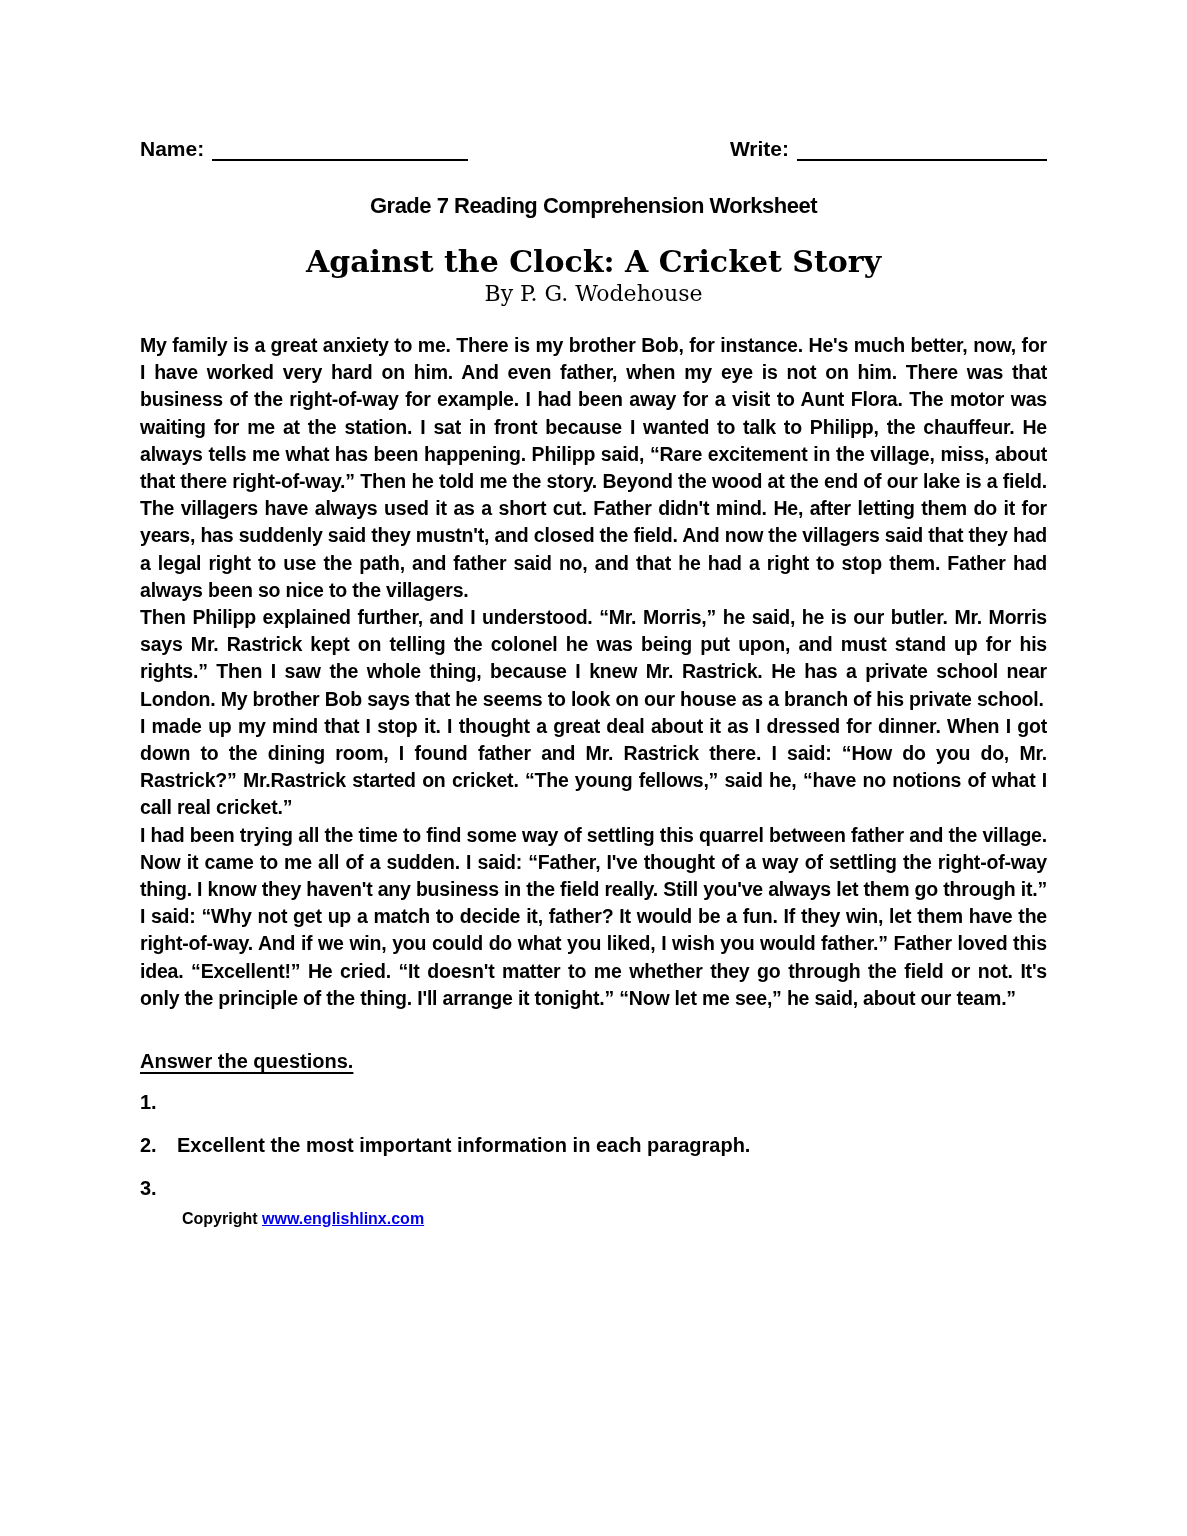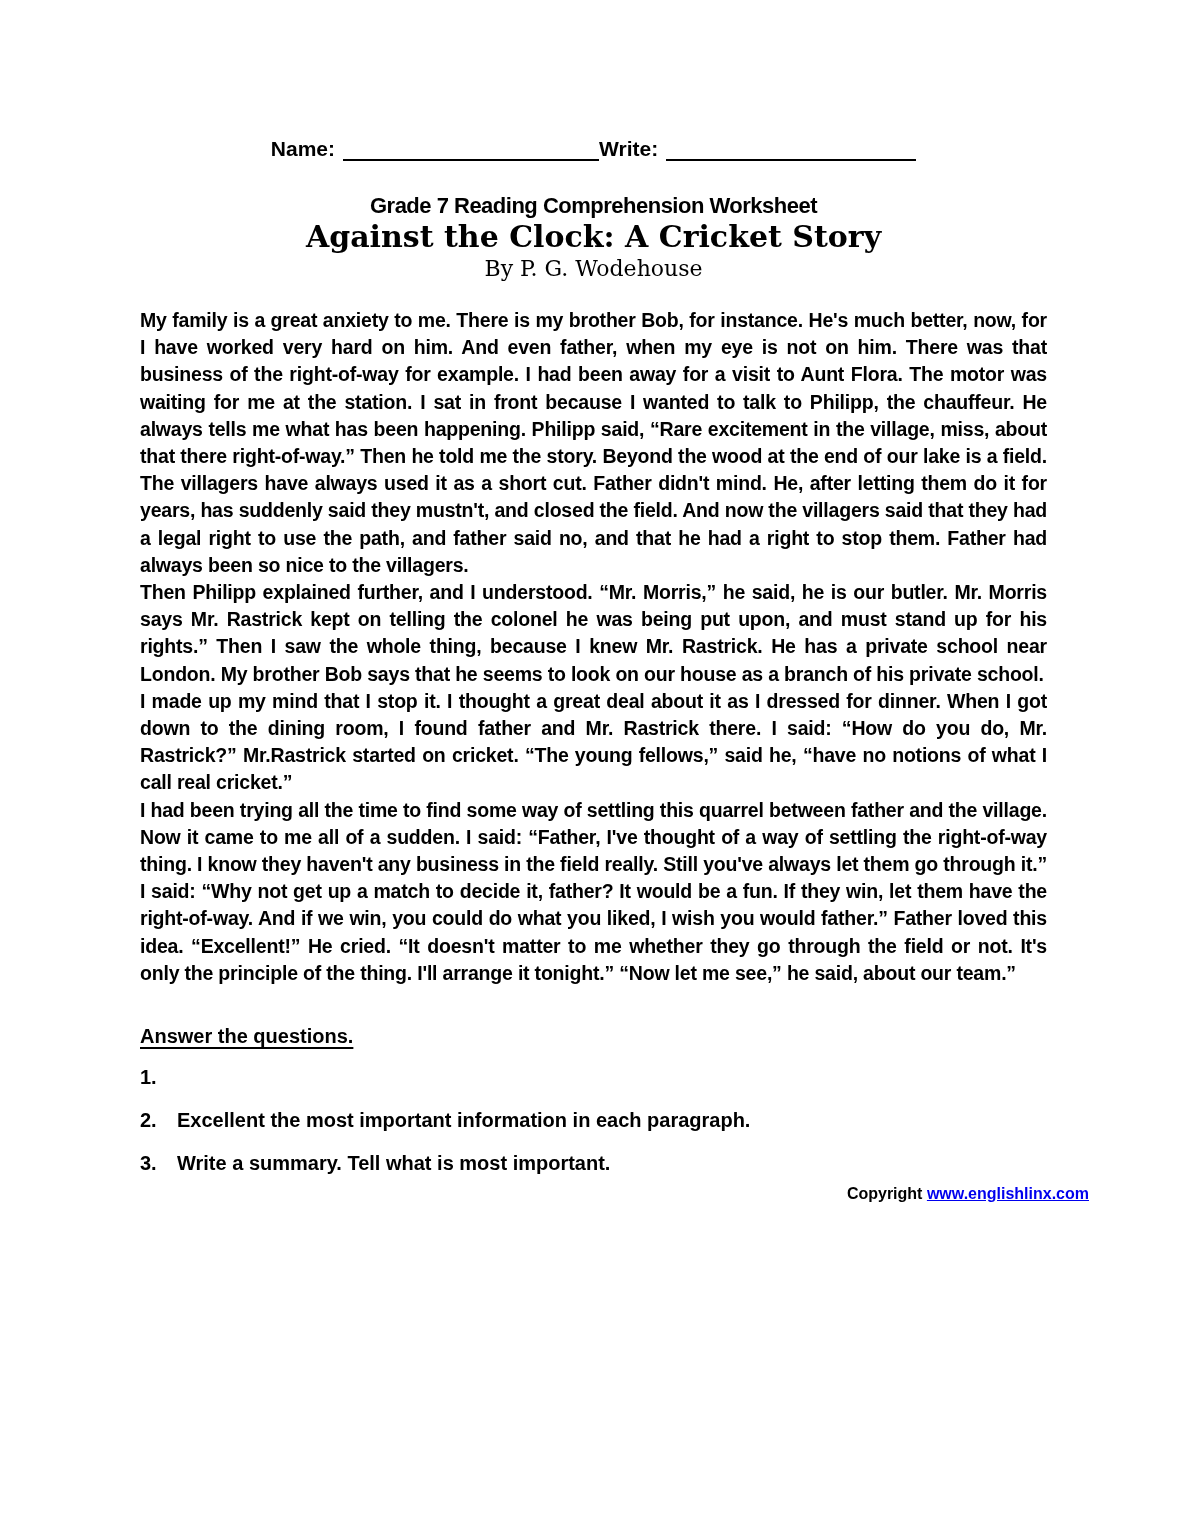--- a/index.html
+++ b/index.html
@@ -10,21 +10,21 @@
     margin: 0 auto;
     background: #ffffff;
     color: #000000;
     font-family: "Liberation Sans", sans-serif;
     padding: 137px 140px 0 140px;
     position: relative;
     overflow: hidden;
   }
   .header-row {
     display: flex;
-    justify-content: center;
+    justify-content: space-between;
     align-items: flex-end;
     font-weight: bold;
     font-size: 21px;
   }
   .field { display: flex; align-items: flex-end; }
   .field-label { white-space: nowrap; }
   .blank-line {
     display: inline-block;
     border-bottom: 2px solid #000;
     height: 22px;
@@ -33,20 +33,21 @@
   .name-blank { width: 256px; }
   .date-blank { width: 250px; }
   .ws-title {
     margin-top: 32px;
     text-align: center;
     font-size: 22px;
     font-weight: bold;
     letter-spacing: -0.5px;
   }
   .story-title {
+    margin-top: 25px;
     text-align: center;
     font-family: "DejaVu Serif", serif;
     font-size: 30px;
     font-weight: bold;
   }
   .byline {
     margin-top: 2px;
     text-align: center;
     font-family: "DejaVu Serif", serif;
     font-size: 22px;
@@ -72,21 +73,21 @@
   .question-item {
     display: flex;
     margin-top: 16px;
     font-size: 20px;
     font-weight: bold;
     line-height: 27px;
   }
   .q-number { flex: none; width: 37px; }
   .footer {
     margin-top: 8px;
-    text-align: right;
+    text-align: left;
     font-size: 16px;
     font-weight: bold;
     transform: translateX(42px);
   }
   .footer a {
     color: #0000ee;
     text-decoration: underline;
   }
 </style>
 </head>
@@ -122,21 +123,20 @@
   <div class="questions-list">
     <div class="question-item">
       <span class="q-number">1.</span>
     </div>
     <div class="question-item">
       <span class="q-number">2.</span>
       <span class="q-text">Excellent the most important information in each paragraph.</span>
     </div>
     <div class="question-item">
       <span class="q-number">3.</span>
-      <span class="q-text">Write a summary. Tell what is most important.</span>
     </div>
   </div>
 
   <div class="footer">
     <span>Copyright</span>
     <a href="#">www.englishlinx.com</a>
   </div>
 
 </div>
 

